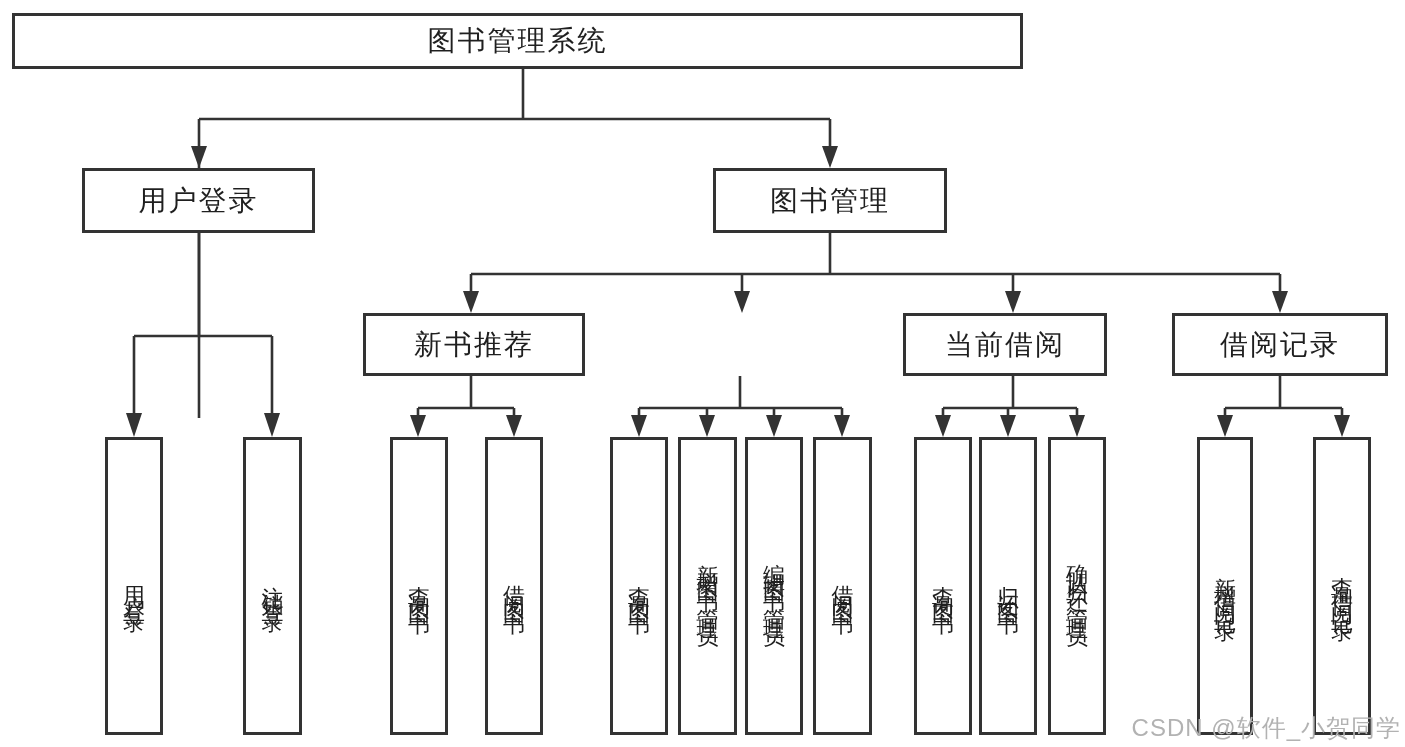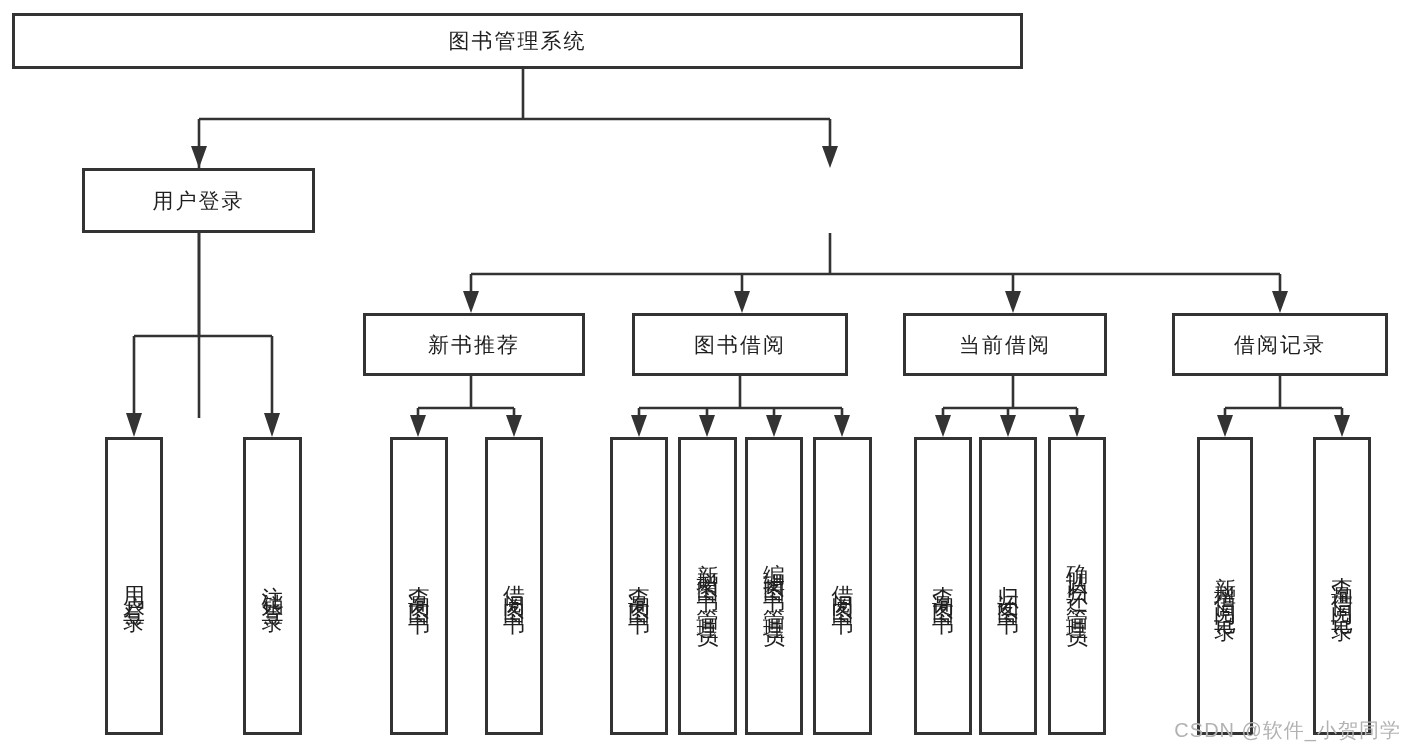--- a/index.html
+++ b/index.html
@@ -19,37 +19,37 @@
   .box {
     position: absolute;
     box-sizing: border-box;
     border: 3px solid #333333;
     background: #ffffff;
     display: flex;
     align-items: center;
     justify-content: center;
   }
   .hlabel {
-    font-size: 21px;
+    font-size: 28px;
     color: #1f1f1f;
     letter-spacing: 2px;
     white-space: nowrap;
   }
   .vlabel {
     writing-mode: vertical-rl;
     font-size: 22px;
     color: #1f1f1f;
     letter-spacing: 9px;
     line-height: 1;
   }
   .watermark {
     position: absolute;
     right: 4px;
     bottom: 3px;
-    font-size: 20px;
+    font-size: 24px;
     color: #b2b2b2;
     letter-spacing: 1px;
     white-space: nowrap;
     z-index: 5;
   }
   
   #n-root   { left: 12px;   top: 13px;  width: 1011px; height: 56px; }
   #n-login  { left: 82px;   top: 168px; width: 233px;  height: 65px; }
   #n-mgmt   { left: 713px;  top: 168px; width: 234px;  height: 65px; }
   #n-nb     { left: 363px;  top: 313px; width: 222px;  height: 63px; }
@@ -109,26 +109,26 @@
     </g>
   </svg>
 
   <div class="box" id="n-root">
     <span class="hlabel">图书管理系统</span>
   </div>
 
   <div class="box" id="n-login">
     <span class="hlabel">用户登录</span>
   </div>
+  <div class="box" id="n-mgmt">
+    <span class="hlabel">图书管理</span>
+  </div>
 
   <div class="box" id="n-nb">
     <span class="hlabel">新书推荐</span>
-  </div>
-  <div class="box" id="n-bb">
-    <span class="hlabel">图书借阅</span>
   </div>
   <div class="box" id="n-cb">
     <span class="hlabel">当前借阅</span>
   </div>
   <div class="box" id="n-br">
     <span class="hlabel">借阅记录</span>
   </div>
 
   <div class="box leaf" id="lf-0">
     <span class="vlabel">用户登录</span>

